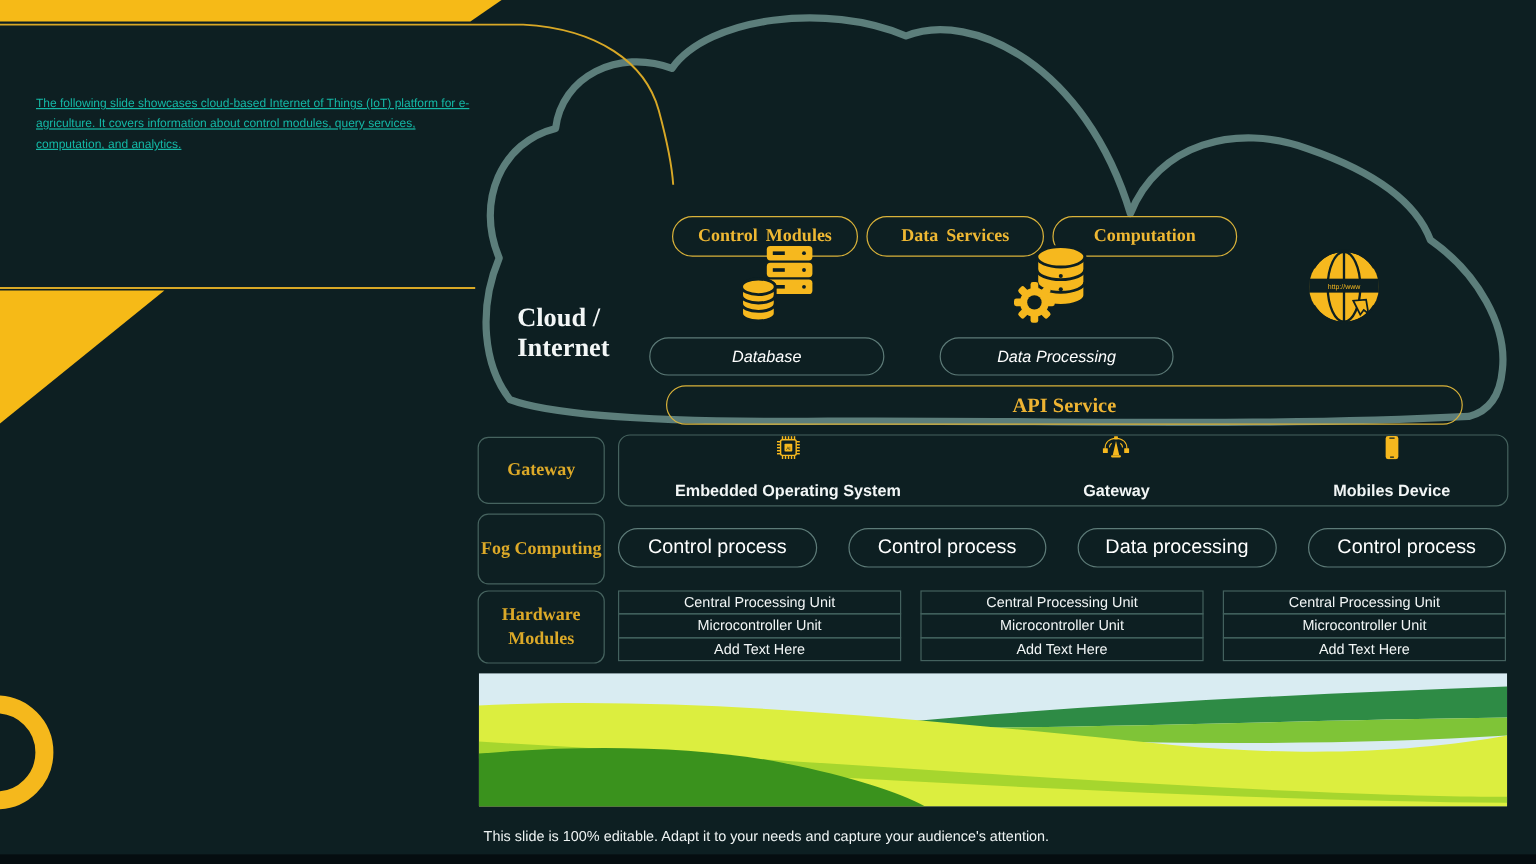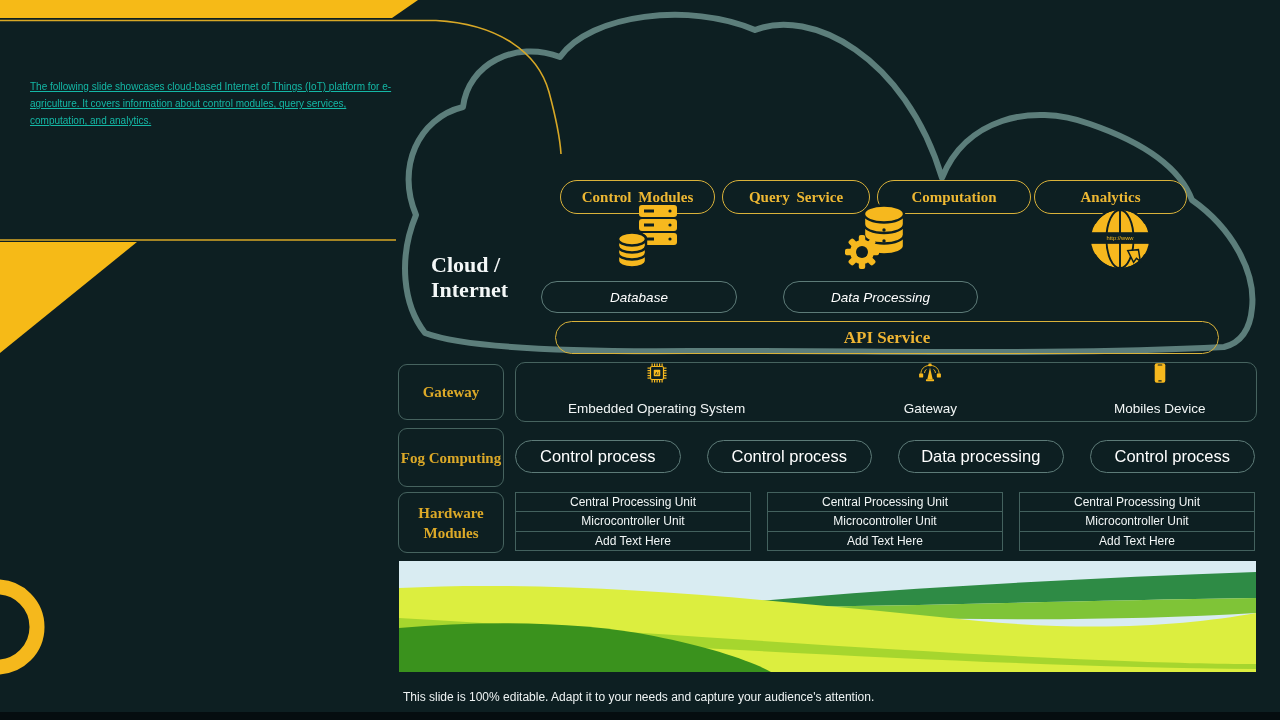--- a/index.html
+++ b/index.html
@@ -32,21 +32,21 @@
     font-family:"Liberation Serif",serif;font-weight:bold;font-size:17px;z-index:2;}
 
   .side-box{position:absolute;left:398px;width:104px;border:1.4px solid #46635f;border-radius:9px;
     display:flex;align-items:center;justify-content:center;text-align:center;color:#dca928;
     font-family:"Liberation Serif",serif;font-weight:bold;font-size:15px;line-height:20px;z-index:2;}
 
   .gateway-box{position:absolute;left:515px;top:362px;width:740px;height:58px;
     border:1.4px solid #46635f;border-radius:10px;display:flex;z-index:2;}
   .gw-item{display:flex;flex-direction:column;align-items:center;justify-content:flex-end;
     padding-bottom:5px;}
-  .gw-item .lbl{color:#f2f6f6;font-size:13.5px;margin-top:18px;}
+  .gw-item .lbl{color:#f2f6f6;font-size:13.5px;margin-top:18px;font-weight:bold;}
 
   .fog-row{position:absolute;left:515px;top:440px;width:740px;height:33px;display:grid;
     grid-template-columns:repeat(4,1fr);gap:26px;z-index:2;}
   .fog-pill{border:1.4px solid #5d7b78;border-radius:17px;display:flex;align-items:center;
     justify-content:center;color:#ffffff;font-size:16.5px;}
 
   .tables-row{position:absolute;left:515px;top:492px;width:740px;height:59px;display:grid;
     grid-template-columns:repeat(3,1fr);gap:16px;z-index:2;}
   .hw-table{display:flex;flex-direction:column;}
   .hw-cell{flex:1;border:1px solid #43615e;margin-top:-1px;display:flex;align-items:center;
@@ -76,27 +76,24 @@
   </svg>
 
   <header class="title-block">
     <div class="desc">The following slide showcases cloud-based Internet of Things (IoT) platform for e-agriculture. It covers information about control modules, query services, computation, and analytics.</div>
   </header>
 
   <div class="gold-pill" style="left:560px;top:141px;width:153px;">
       <span>Control Modules</span>
     </div>
   <div class="gold-pill" style="left:722px;top:141px;width:146px;">
-      <span>Query Service</span>
+      <span>Data Services</span>
     </div>
   <div class="gold-pill" style="left:877px;top:141px;width:152px;">
       <span>Computation</span>
-    </div>
-  <div class="gold-pill" style="left:1034px;top:141px;width:151px;">
-      <span>Analytics</span>
     </div>
 
   <div class="cloud-label">
     <div>Cloud /</div>
     <div>Internet</div>
   </div>
 
   <svg class="icon-abs" style="left:613px;top:203px;" width="72" height="68" viewBox="0 0 72 68">
     <g fill="#f6b81e">
       <rect x="26" y="2" width="38" height="12" rx="3"></rect>

